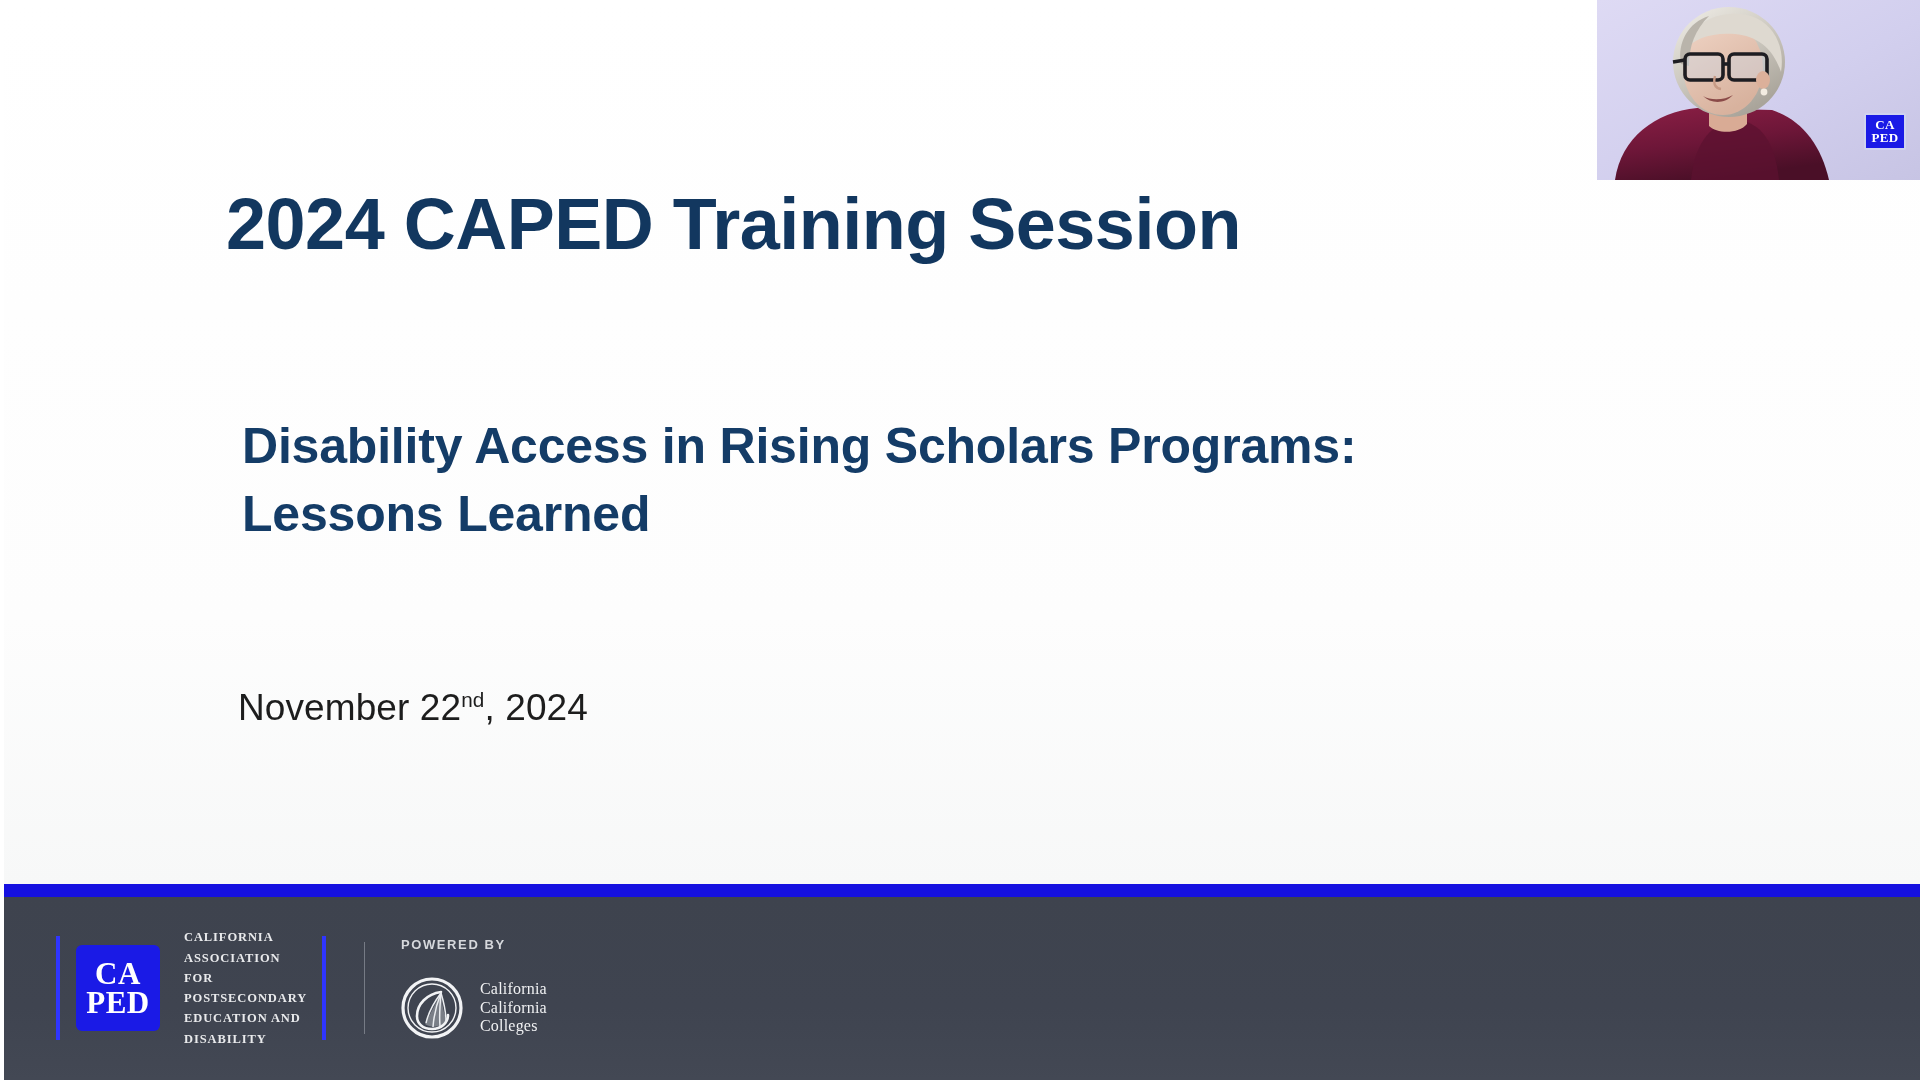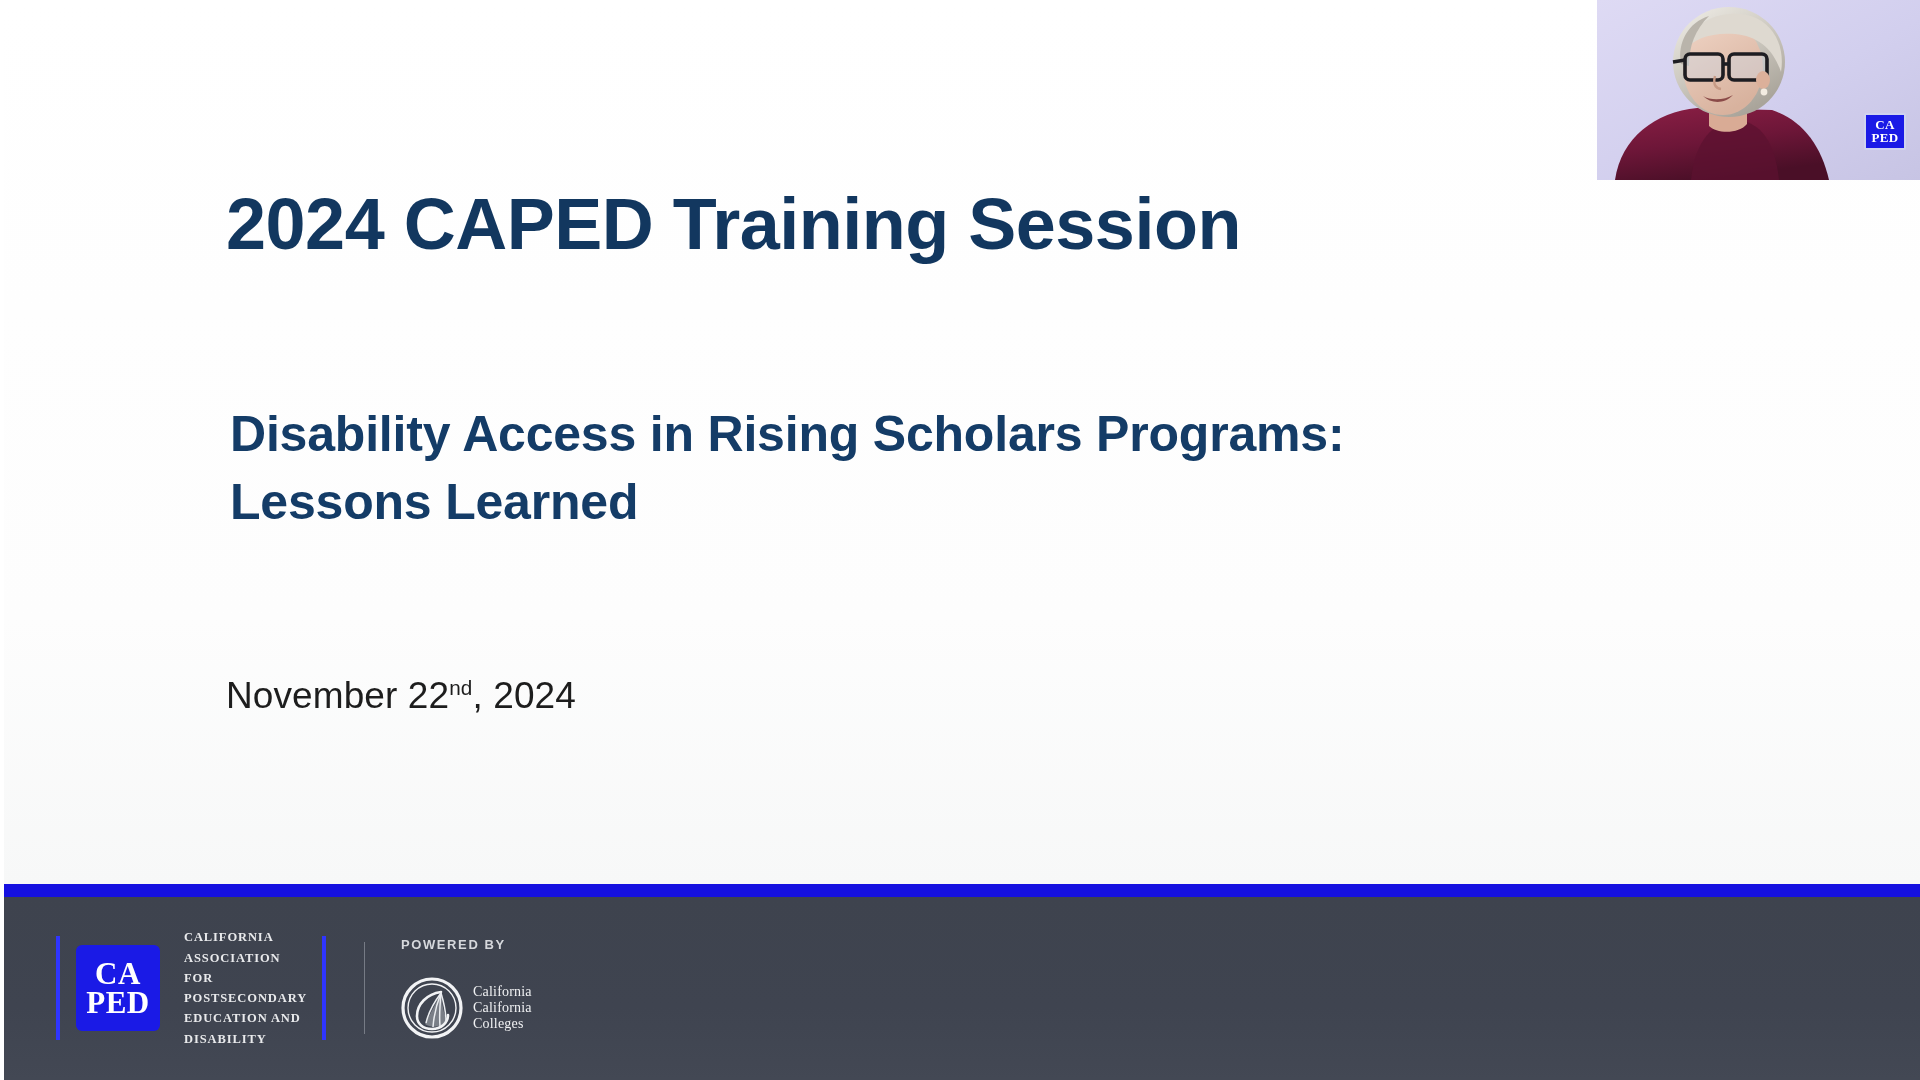--- a/index.html
+++ b/index.html
@@ -56,38 +56,38 @@
   }
 
   .subtitle-area {
     position: absolute;
     left: 222px;
     top: 396px;
     width: 1250px;
   }
 
   .slide-subtitle {
-    margin: 4px;
+    margin: 16px;
     font-family: "Liberation Sans", sans-serif;
     font-size: 50px;
     font-weight: 700;
     line-height: 1.36;
     letter-spacing: -0.2px;
     color: #143c67;
     max-width: 1180px;
   }
 
   .date-area {
     position: absolute;
     left: 222px;
     top: 675px;
   }
 
   .slide-date {
-    margin: 0;
+    margin: 12px;
     font-family: "Liberation Sans", sans-serif;
     font-size: 37px;
     font-weight: 400;
     color: #1d1d1d;
     letter-spacing: 0.1px;
     white-space: nowrap;
   }
   .slide-date sup {
     font-size: 0.56em;
     vertical-align: super;
@@ -198,24 +198,24 @@
     align-items: center;
   }
 
   .ccc-mark {
     width: 62px;
     height: 62px;
     flex: 0 0 62px;
   }
 
   .ccc-words {
-    margin-left: 10px;
+    margin-left: 17px;
     color: #f0f1f3;
     font-family: "Liberation Serif", serif;
-    font-size: 14px;
+    font-size: 16px;
     line-height: 1.16;
     letter-spacing: 0.2px;
   }
 
   
   .webcam {
     position: absolute;
     left: 1597px;
     top: 0px;
     width: 323px;

